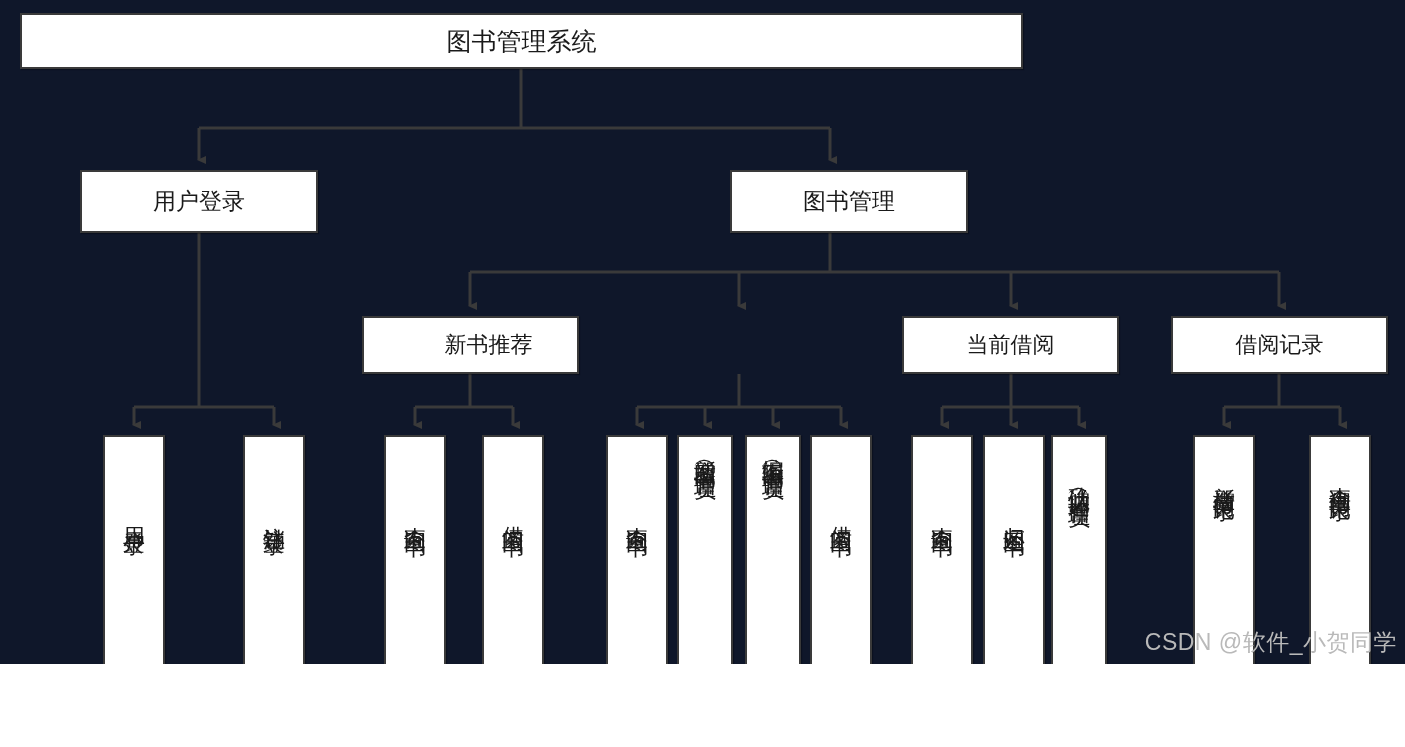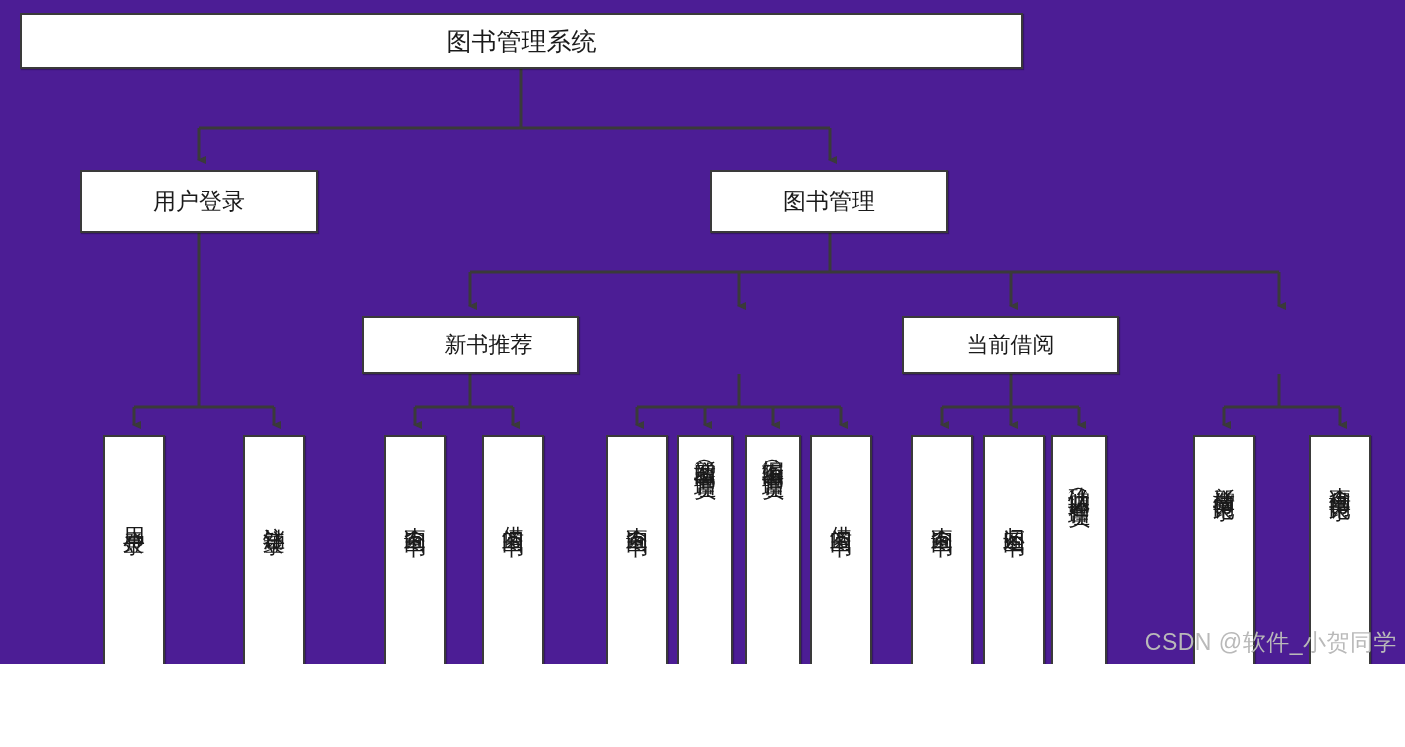--- a/index.html
+++ b/index.html
@@ -7,21 +7,21 @@
     padding: 0;
     background: #ffffff;
   }
   body {
     font-family: "Liberation Sans", "DejaVu Sans", sans-serif;
   }
   #canvas {
     position: relative;
     width: 1405px;
     height: 664px;
-    background: #4c1d95;
+    background: #0f172a;
     overflow: hidden;
   }
   svg.connectors {
     position: absolute;
     left: 0;
     top: 0;
     width: 1405px;
     height: 747px;
     pointer-events: none;
   }
@@ -38,21 +38,21 @@
   }
   .node.level0 {
     left: 20px;  top: 13px;  width: 1003px; height: 56px;
     font-size: 25px;
   }
   .node.level1 {
     top: 170px; width: 238px; height: 63px;
     font-size: 23px;
   }
   .node.level1.n0 { left: 80px; }
-  .node.level1.n1 { left: 710px; text-align: center; }
+  .node.level1.n1 { left: 730px; text-align: center; }
 
   .node.level2 {
     top: 316px; width: 217px; height: 58px;
     font-size: 22px;
   }
   .node.level2.c0 { left: 362px; padding-left: 36px; }
   .node.level2.c1 { left: 630px; }
   .node.level2.c2 { left: 902px; }
   .node.level2.c3 { left: 1171px; }
 
@@ -157,20 +157,23 @@
   <div class="node level1 n1">
     <span>图书管理</span>
   </div>
 
   <div class="node level2 c0">
     <span>新书推荐</span>
   </div>
   <div class="node level2 c2">
     <span>当前借阅</span>
   </div>
+  <div class="node level2 c3">
+    <span>借阅记录</span>
+  </div>
 
   <div class="node leaf tall-center" style="left:103px;">
     <span class="vtext">用户登录</span>
   </div>
   <div class="node leaf tall-center" style="left:243px;">
     <span class="vtext">注销登录</span>
   </div>
 
   <div class="node leaf tall-center" style="left:384px;">
     <span class="vtext">查询图书</span>

